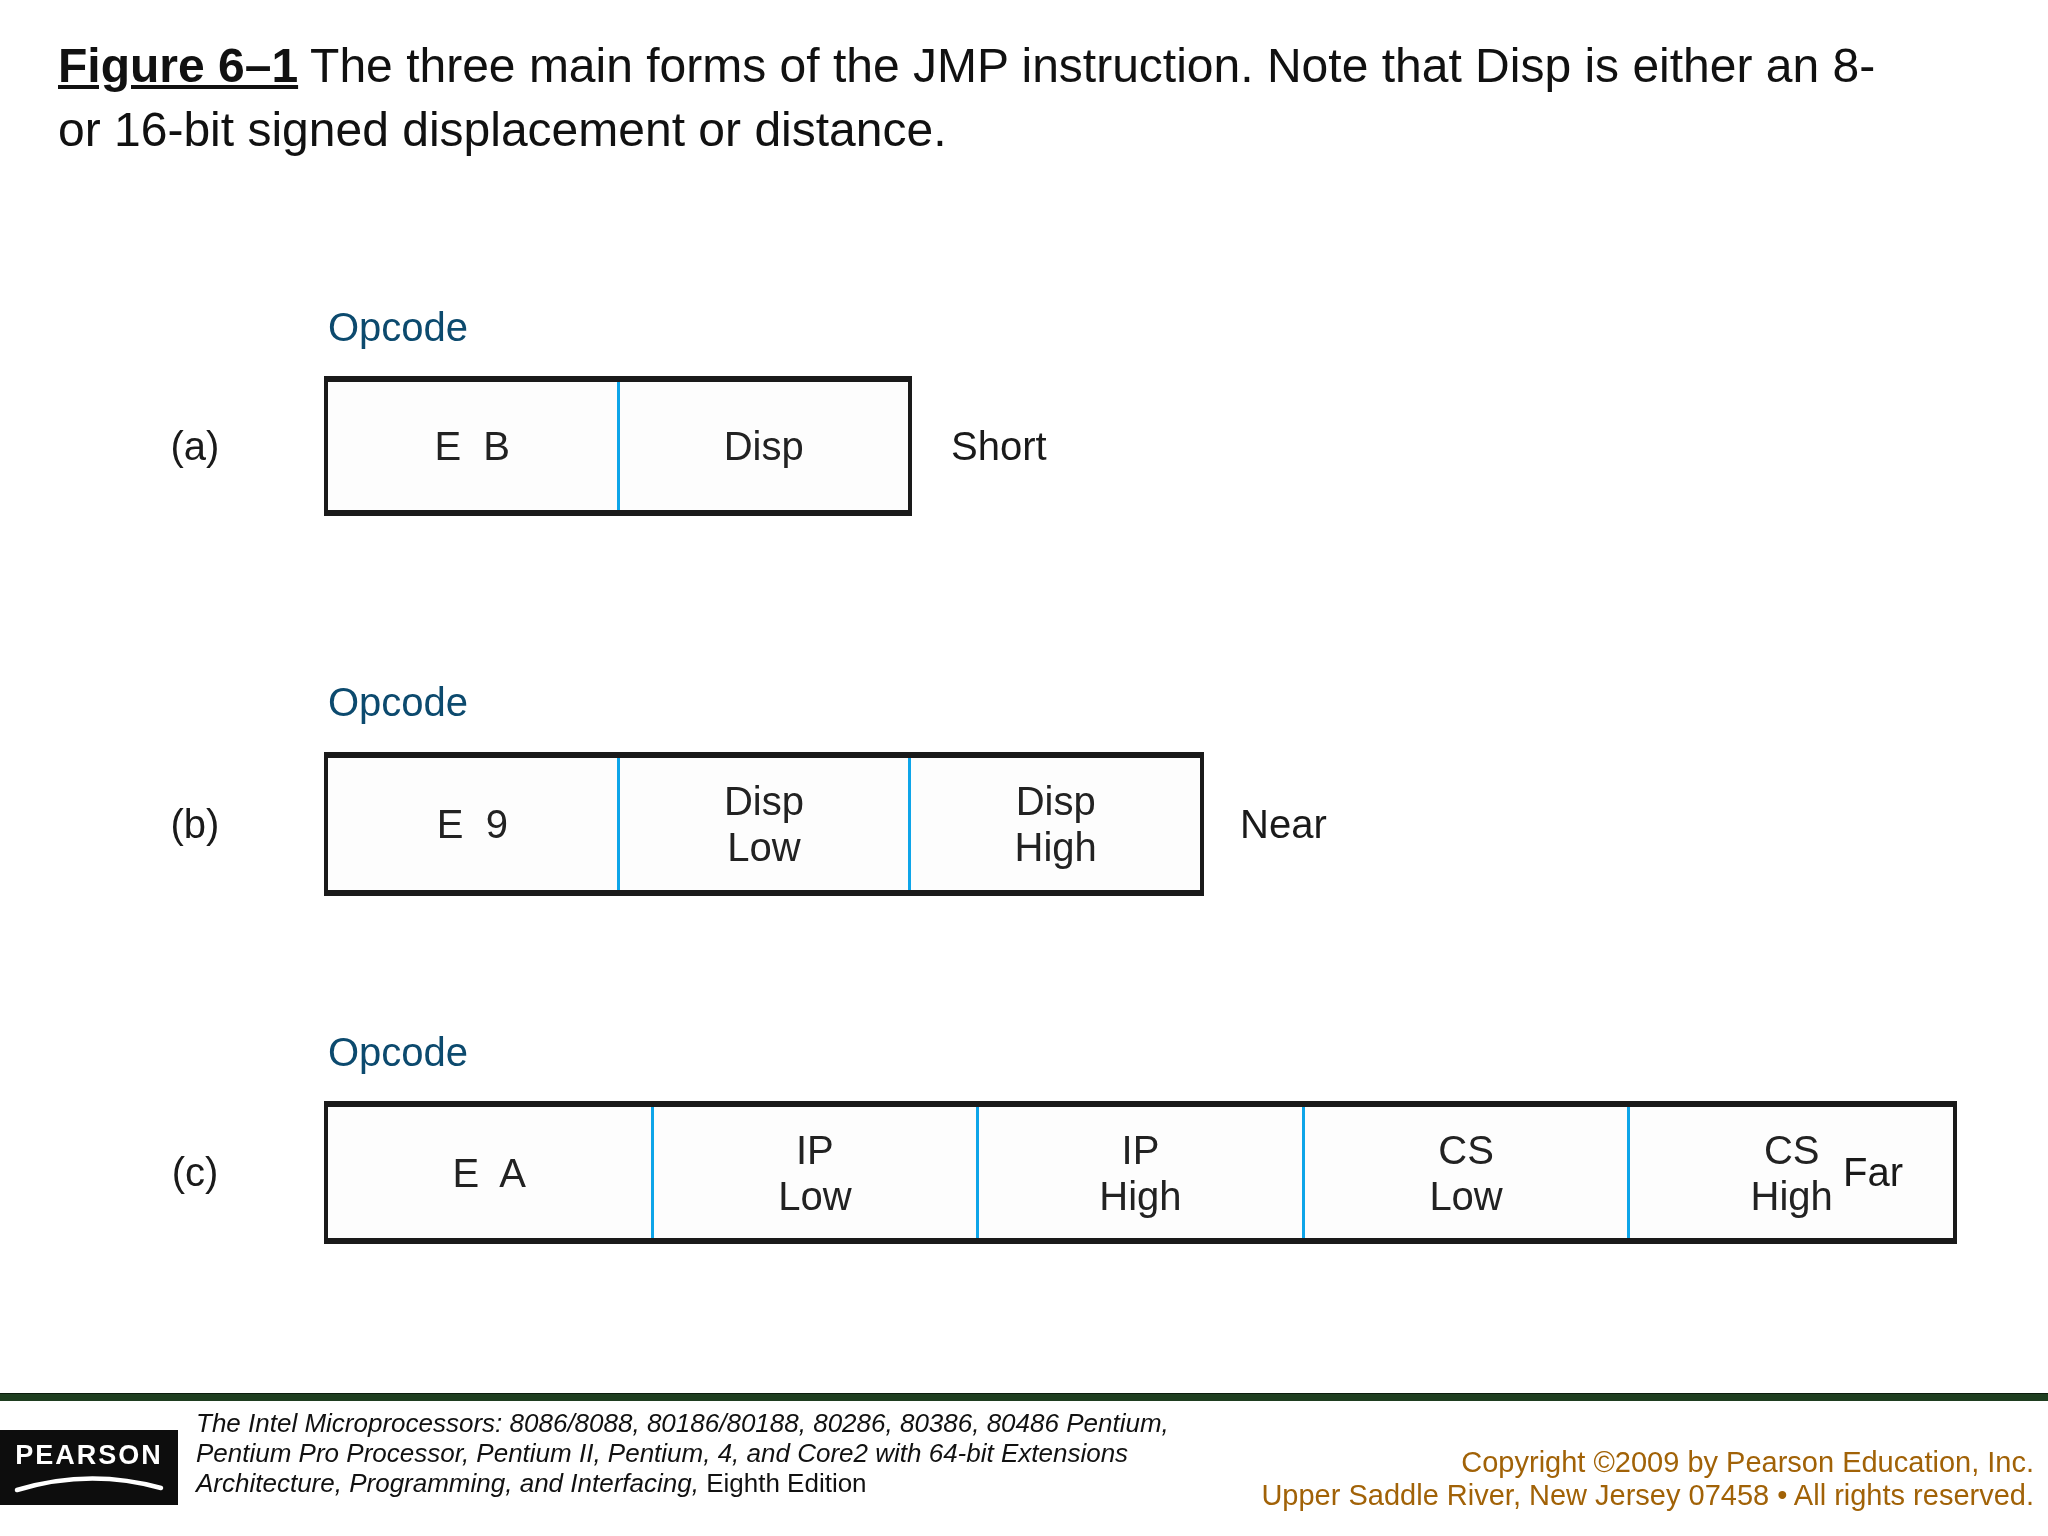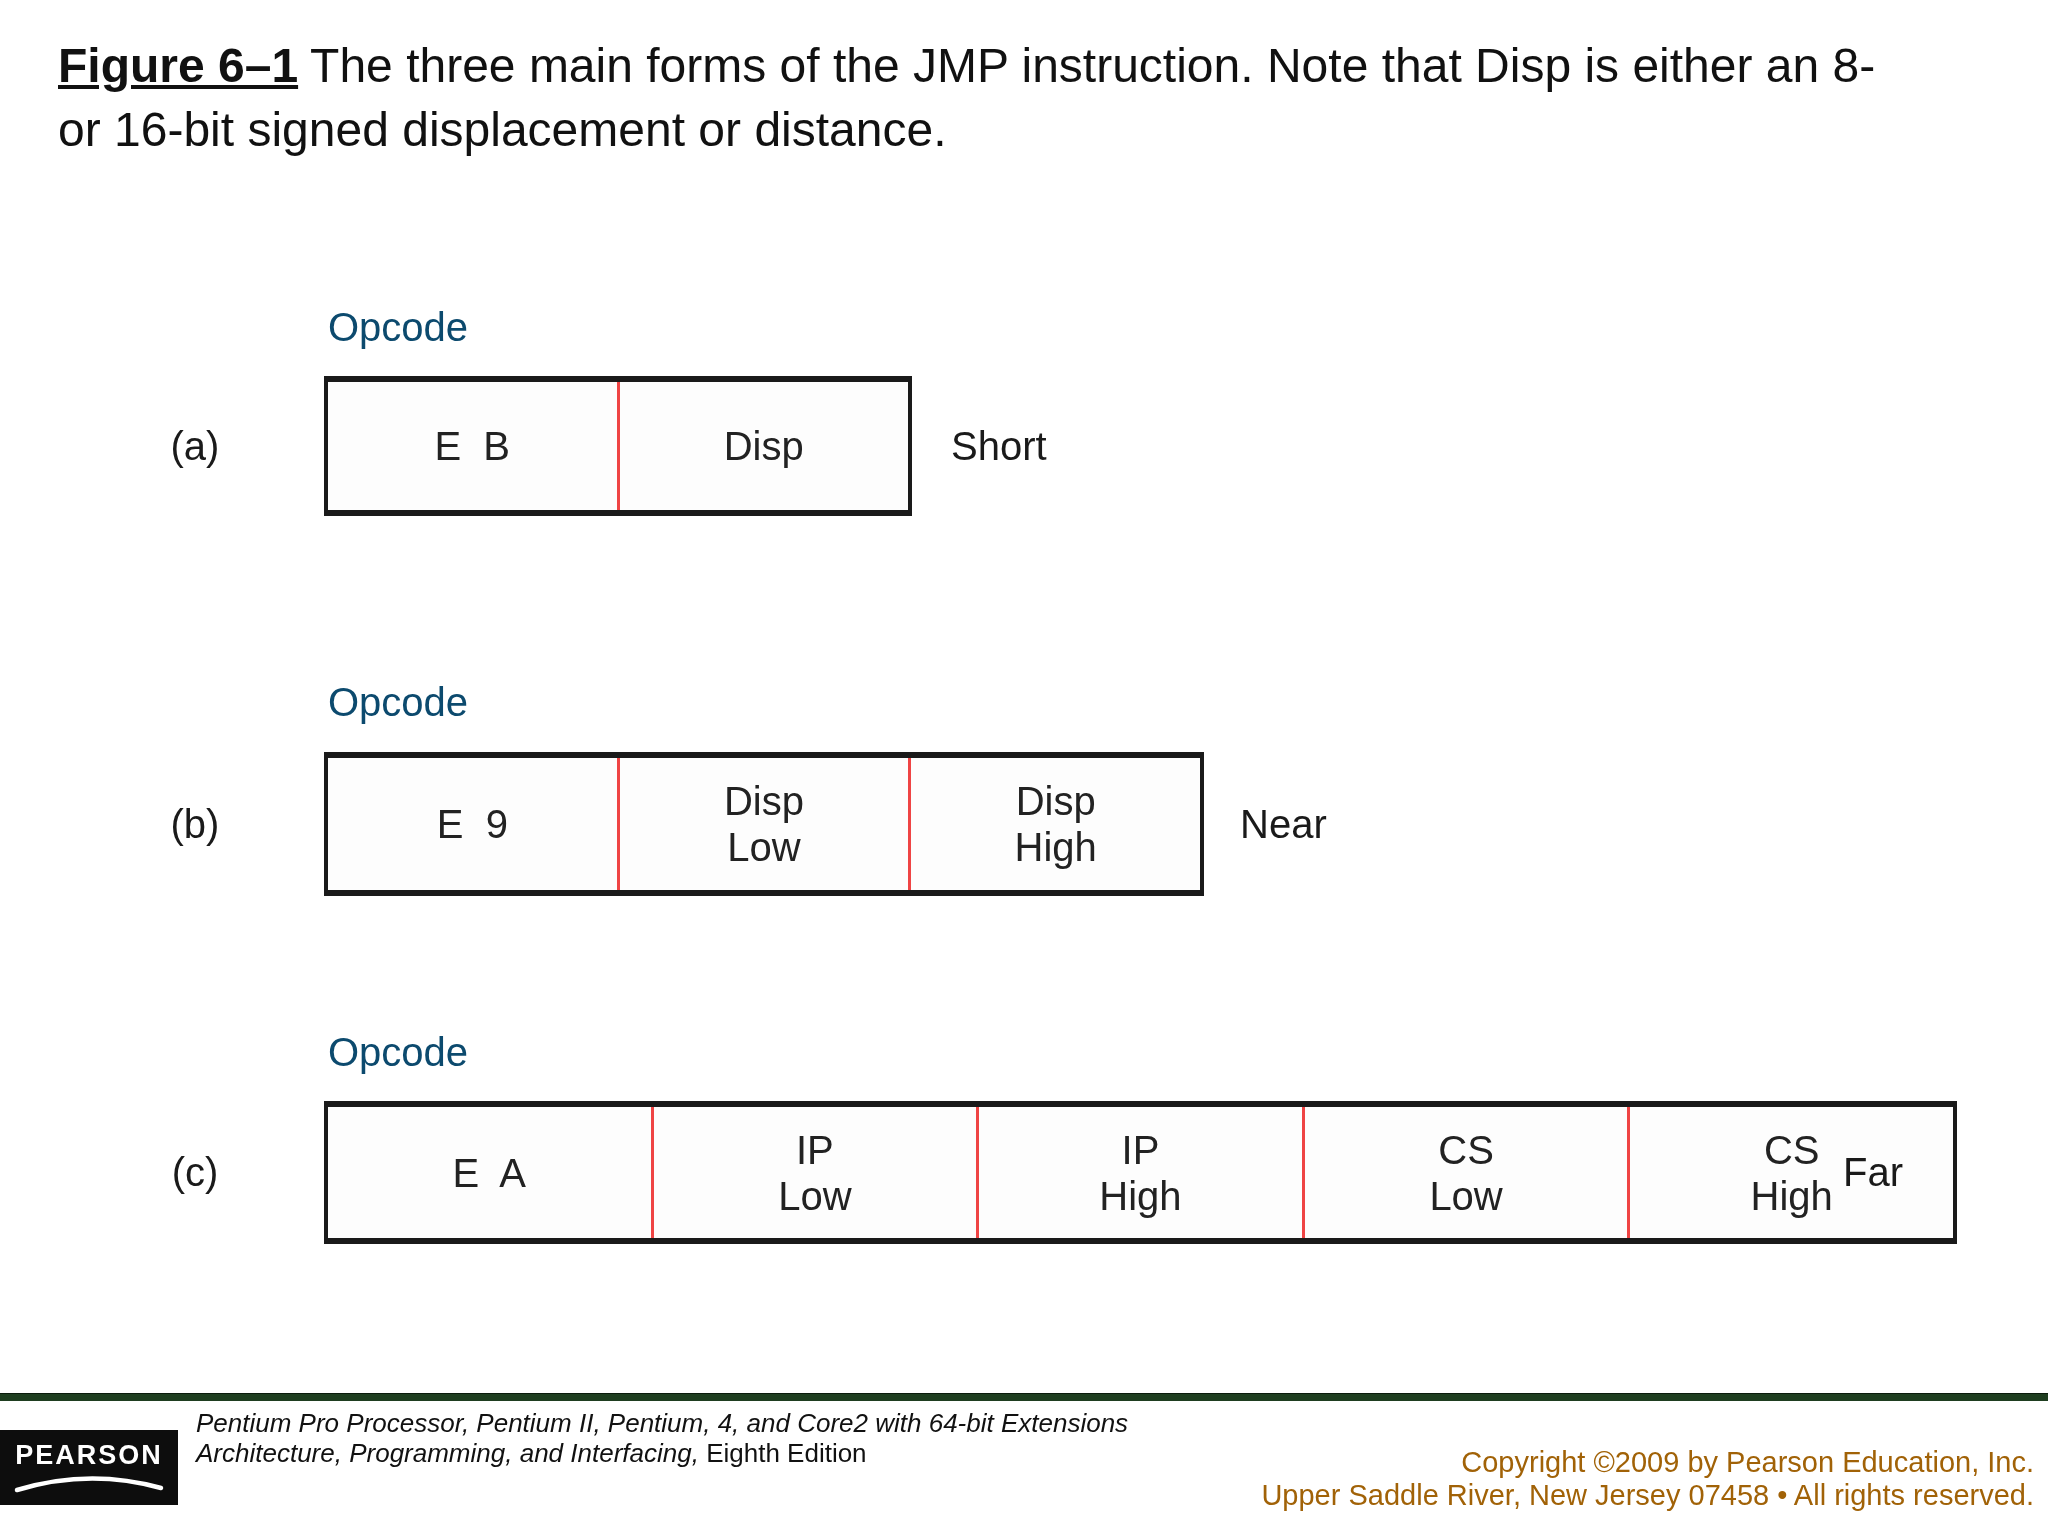--- a/index.html
+++ b/index.html
@@ -28,21 +28,21 @@
   .type-label{
     position:absolute;font-size:40px;line-height:50px;color:#1a1a1a;
   }
   .fbox{
     position:absolute;display:flex;box-sizing:border-box;
     border:4px solid #1a1a1a;border-top-width:6px;border-bottom-width:6px;
     background:#fdfdfd;
   }
   .cell{
     flex:1 1 0;display:flex;flex-direction:column;align-items:center;justify-content:center;
-    border-right:3px solid #ef4444;
+    border-right:3px solid #0ea5e9;
   }
   .cell:last-child{border-right:none;}
   .cl{display:block;white-space:pre;text-align:center;font-size:40px;line-height:46px;color:#222;}
   .box-a{left:324px;top:376px;width:588px;height:140px;}
   .box-b{left:324px;top:752px;width:880px;height:144px;}
   .box-c{left:324px;top:1101px;width:1633px;height:143px;}
   .op-a{left:328px;top:303px;}
   .op-b{left:328px;top:678px;}
   .op-c{left:328px;top:1028px;}
   .pl-a{top:421px;}
@@ -144,20 +144,21 @@
 
   <div class="pearson-logo">
     <svg width="178" height="75" viewBox="0 0 178 75">
       <rect x="0" y="0" width="178" height="75" fill="#0d0d0d"></rect>
       <text x="89" y="34" text-anchor="middle" fill="#ffffff" font-family="Liberation Sans, sans-serif" font-size="27" font-weight="bold" letter-spacing="2">PEARSON</text>
       <path d="M 17 60 Q 89 38 161 58" stroke="#ffffff" stroke-width="4.5" fill="none" stroke-linecap="round"></path>
     </svg>
   </div>
 
   <div class="book-info">
+    <div class="book-line it">The Intel Microprocessors: 8086/8088, 80186/80188, 80286, 80386, 80486 Pentium,</div>
     <div class="book-line it">Pentium Pro Processor, Pentium II, Pentium, 4, and Core2 with 64-bit Extensions</div>
     <div class="book-line"><span class="it">Architecture, Programming, and Interfacing,</span><span class="rg"> Eighth Edition</span></div>
   </div>
 
   <div class="copyright">
     <div>Copyright ©2009 by Pearson Education, Inc.</div>
     <div>Upper Saddle River, New Jersey 07458 • All rights reserved.</div>
   </div>
 
 </div>

